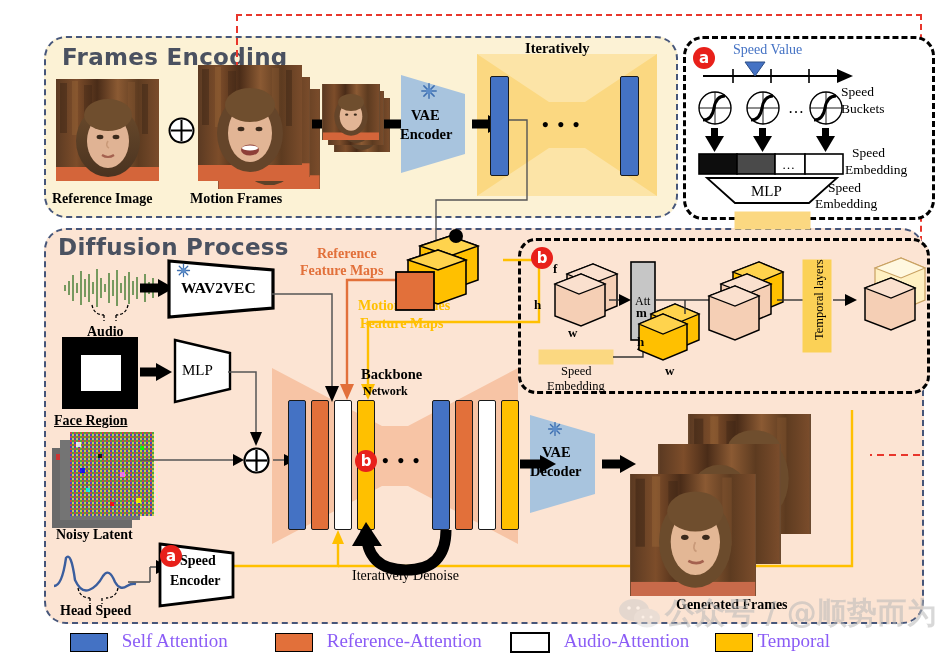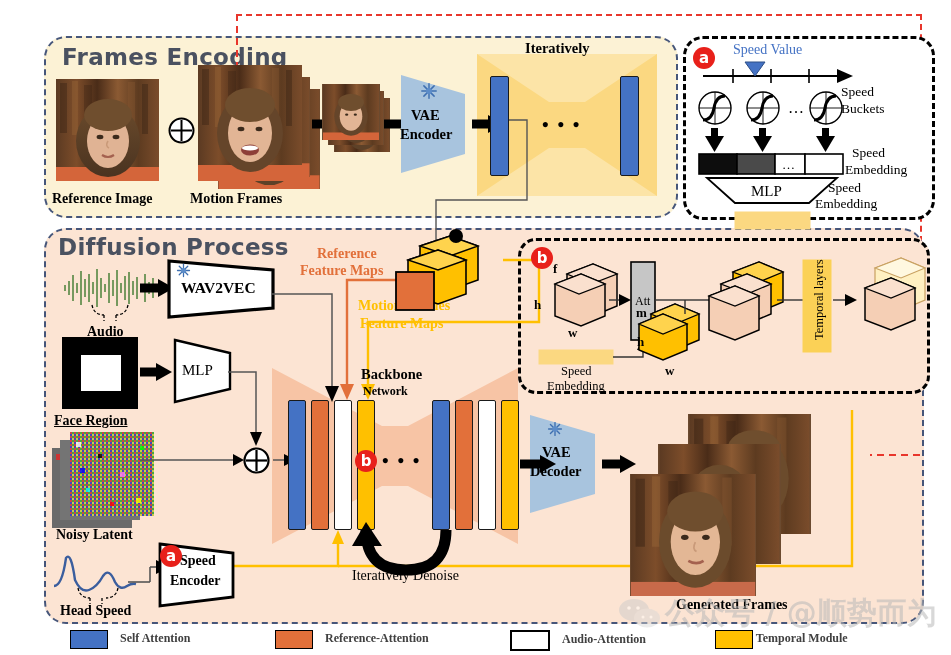--- a/index.html
+++ b/index.html
@@ -26,21 +26,21 @@
   
   #red-loop{left:236px;top:14px;width:684px;height:458px;
       border:2px dashed #E8362C;border-left:none;border-bottom:none;background:none;}
   .badge{position:absolute;width:22px;height:22px;border-radius:50%;
       background:#E8201A;color:#fff;font-family:"DejaVu Sans",sans-serif;
       font-weight:bold;font-size:15px;text-align:center;line-height:22px;z-index:40;}
   .bar{position:absolute;border:1.6px solid #1a1a1a;border-radius:2px;}
   svg{position:absolute;overflow:visible;}
   .legend-sw{width:36px;height:17px;border:1.6px solid #000;display:inline-block;vertical-align:middle;}
   #legend{position:absolute;left:70px;top:630px;width:820px;height:22px;}
-  .lg-item{position:absolute;font-family:"Liberation Serif",serif;font-weight:bold;font-size:12px;color:#404040;}
+  .lg-item{position:absolute;font-family:"Liberation Serif",serif;font-weight:normal;font-size:19px;color:#8b5cf6;}
   .photo{position:absolute;background:#6b4a2f;overflow:hidden;border:0;}
   .wm{position:absolute;color:#b9b9b9;font-family:"DejaVu Sans",sans-serif;font-weight:bold;}
 </style>
 </head>
 <body>
 
 <div class="abs" id="red-loop"></div>
 <svg class="abs" style="left:0;top:0;width:951px;height:655px;z-index:3;pointer-events:none">
 
   <line x1="237" y1="14" x2="237" y2="76" stroke="#E8362C" stroke-width="2" stroke-dasharray="7,5"></line>

